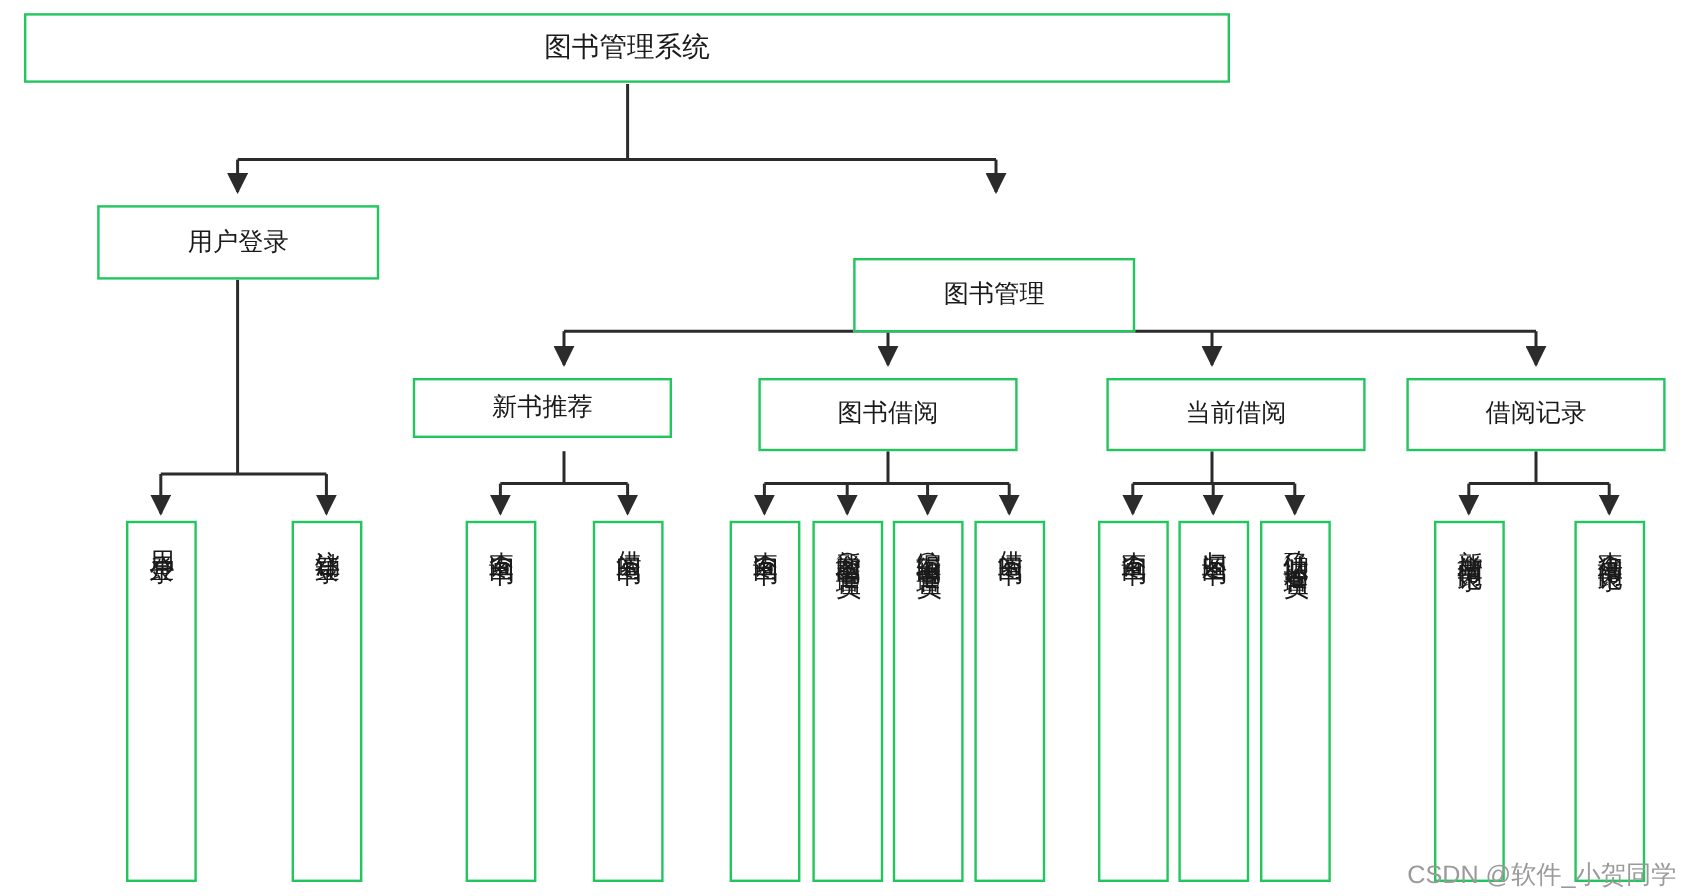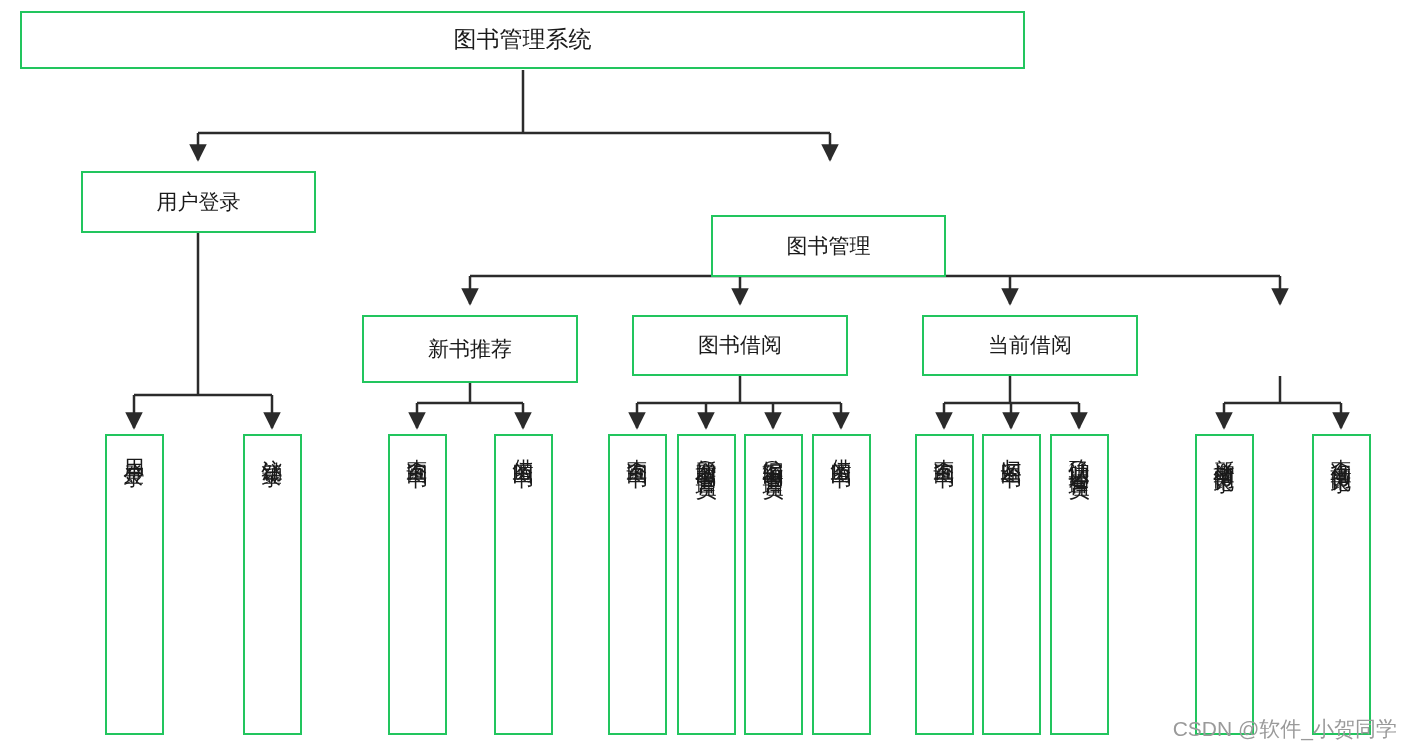--- a/index.html
+++ b/index.html
@@ -131,29 +131,32 @@
     <span class="node-label">图书管理系统</span>
   </div>
 
   <div class="node level-mid" style="left:81px; top:171px; width:235px; height:62px;">
     <span class="node-label">用户登录</span>
   </div>
   <div class="node level-mid" style="left:711px; top:171px; width:235px; height:62px;margin-top:44px;">
     <span class="node-label">图书管理</span>
   </div>
 
-  <div class="node level-mid" style="left:362px; top:315px; width:216px; height:68px;">
+  <div class="node level-mid" style="left:344px; top:315px; width:216px; height:50px;">
     <span class="node-label">新书推荐</span>
   </div>
   <div class="node level-mid" style="left:632px; top:315px; width:216px; height:61px;">
     <span class="node-label">图书借阅</span>
   </div>
   <div class="node level-mid" style="left:902px; top:315px; width:216px; height:61px;margin-left:20px;">
     <span class="node-label">当前借阅</span>
   </div>
+  <div class="node level-mid" style="left:1172px; top:315px; width:216px; height:61px;">
+    <span class="node-label">借阅记录</span>
+  </div>
 
   <div class="node node-leaf" style="left:105px; top:434px; width:59px; height:301px;">
     <span class="node-label">用户登录</span>
   </div>
   <div class="node node-leaf" style="left:243px; top:434px; width:59px; height:301px;">
     <span class="node-label">注销登录</span>
   </div>
 
   <div class="node node-leaf" style="left:388px; top:434px; width:59px; height:301px;">
     <span class="node-label">查询图书</span>

